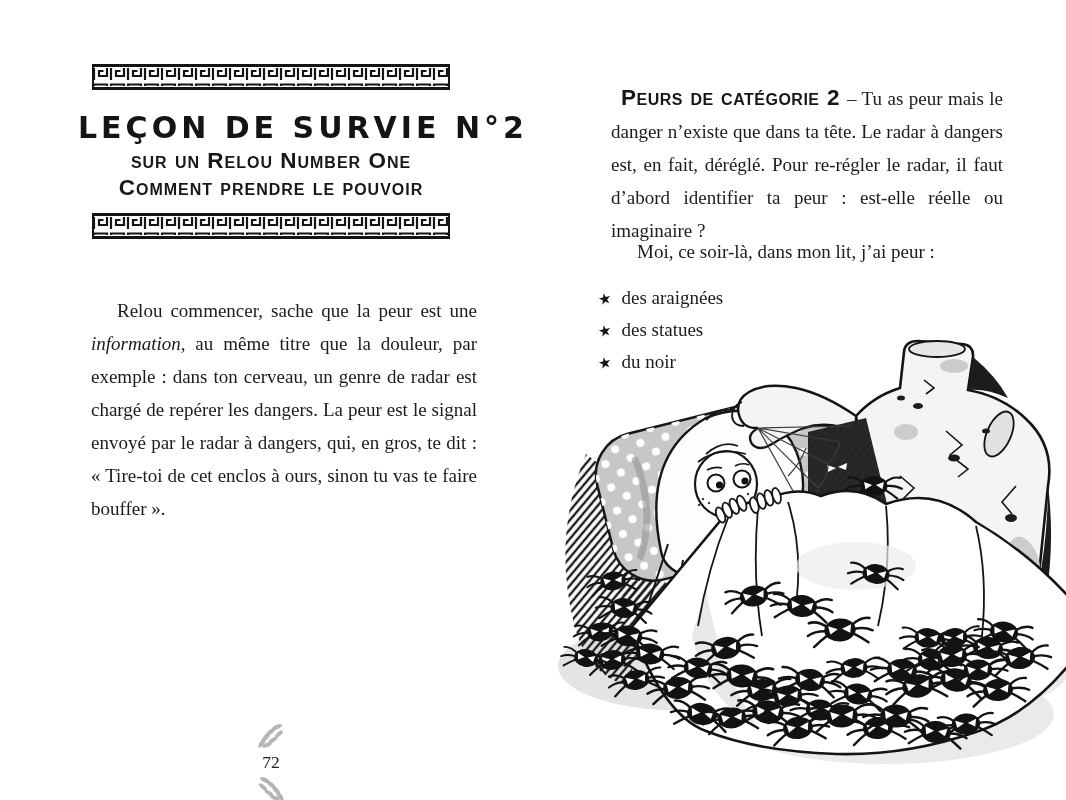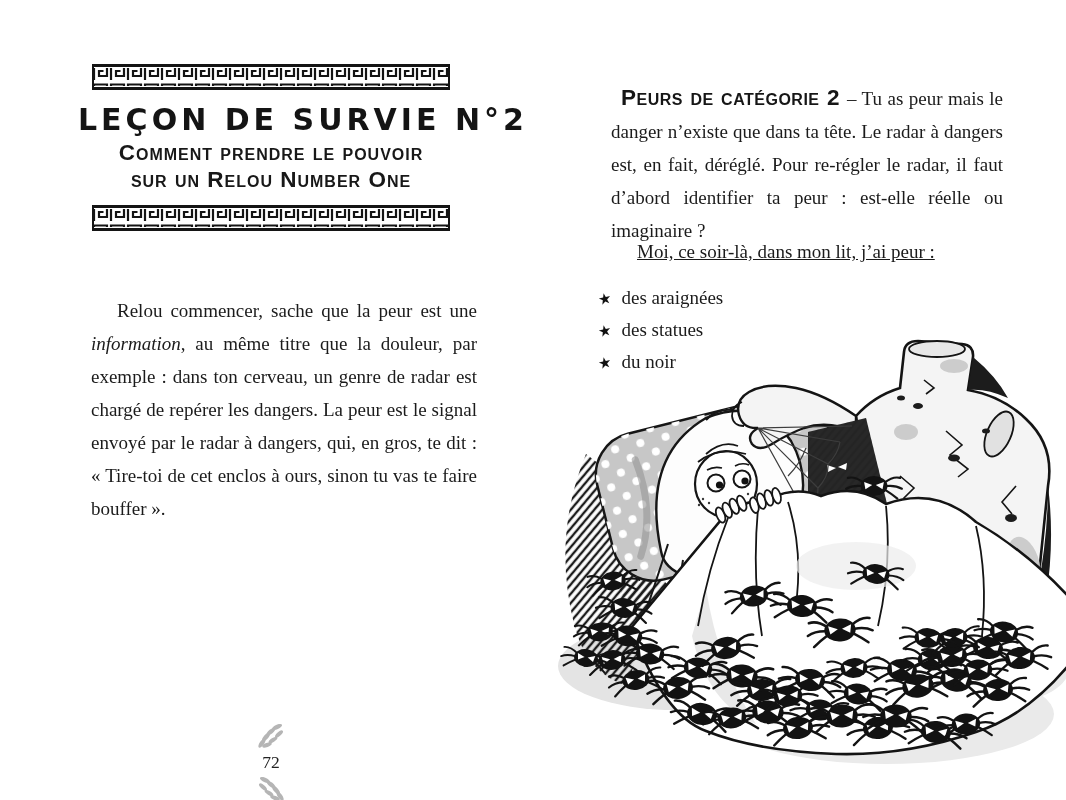--- a/index.html
+++ b/index.html
@@ -9,21 +9,21 @@
     font-family:"Liberation Serif", serif;
   }
   .page{position:absolute;top:0;height:800px;}
   .page-left{left:78px;width:386px;}
   .page-right{left:598px;width:392px;}
 
   
   .title-block{position:absolute;top:64px;left:0;width:100%;text-align:center;}
   .meander{display:block;margin:0 auto;}
   h1.chapter-title{
-    margin:12px 0 2px 0;
+    margin:20px 0 2px 0;
     font-family:"DejaVu Sans", sans-serif;
     font-weight:bold;font-size:30px;letter-spacing:4px;
     text-transform:uppercase;color:#141414;white-space:nowrap;text-align:right;
   }
   .chapter-subtitle{
     font-family:"Liberation Sans", sans-serif;
     font-variant:small-caps;font-weight:700;
     font-size:22.5px;line-height:27px;letter-spacing:1px;color:#181818;
   }
   .title-block .meander.bottom{margin-top:12px;}
@@ -32,21 +32,21 @@
   p.body{
     position:absolute;left:0;width:100%;margin:13px;
     font-size:19px;line-height:33px;text-align:justify;
     color:#1b1b1b;
   }
   .indent{text-indent:26px;}
   #para-intro{top:281px;}
   #para-two{top:497px;}
   #para-cat1{top:558px;text-indent:10px;}
   #para-cat2{top:68px;text-indent:10px;}
-  #para-fears-intro{top:222px;text-decoration:underline;}
+  #para-fears-intro{top:222px;}
   .runin{
     font-family:"Liberation Sans", sans-serif;
     font-variant:small-caps;font-weight:700;
     font-size:22.5px;letter-spacing:.5px;margin-right:7px;color:#161616;
   }
   em{font-style:italic;}
 
   
   ul.fears{position:absolute;top:282px;left:0;margin:0;padding:0;list-style:none;}
   ul.fears li{font-size:19px;line-height:32px;height:32px;}
@@ -113,22 +113,22 @@
     <div class="title-block">
       <svg class="meander top" width="358" height="26">
         <rect x="0" y="0" width="358" height="3" fill="#141414"></rect>
         <rect x="0" y="23" width="358" height="3" fill="#141414"></rect>
         <rect x="2" y="4" width="354" height="18" fill="url(#meanderTile)"></rect>
         <rect x="0" y="0" width="2" height="26" fill="#141414"></rect>
         <rect x="356" y="0" width="2" height="26" fill="#141414"></rect>
       </svg>
       <h1 class="chapter-title">Leçon de survie n°2</h1>
       <div class="chapter-subtitle">
+        <div>sur un Relou Number One</div>
         <div>Comment prendre le pouvoir</div>
-        <div>sur un Relou Number One</div>
       </div>
       <svg class="meander bottom" width="358" height="26">
         <rect x="0" y="0" width="358" height="3" fill="#141414"></rect>
         <rect x="0" y="23" width="358" height="3" fill="#141414"></rect>
         <rect x="2" y="4" width="354" height="18" fill="url(#meanderTile)"></rect>
         <rect x="0" y="0" width="2" height="26" fill="#141414"></rect>
         <rect x="356" y="0" width="2" height="26" fill="#141414"></rect>
       </svg>
     </div>
 

